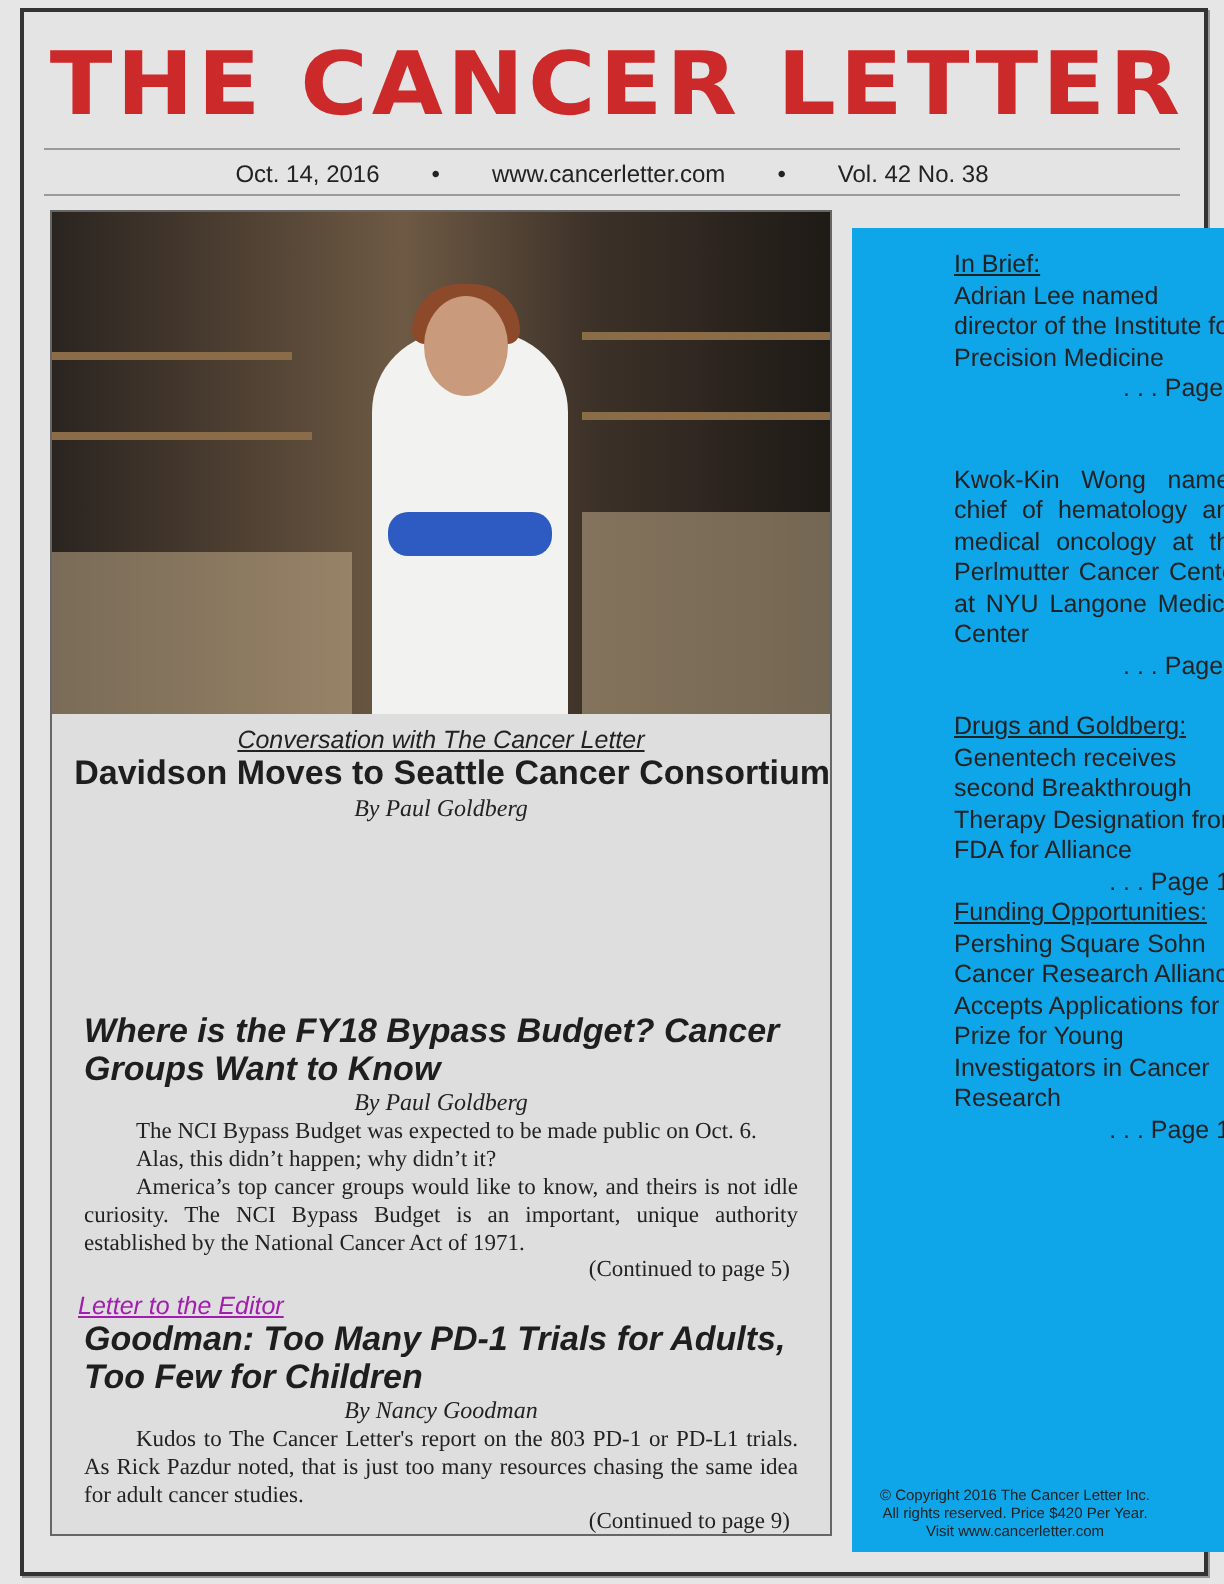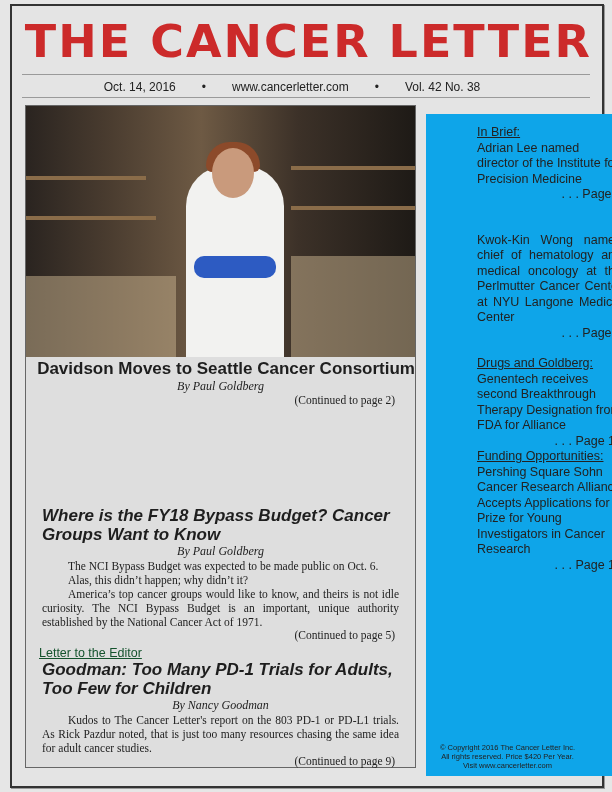--- a/index.html
+++ b/index.html
@@ -1,37 +1,37 @@
 <!DOCTYPE html>
 <html><head>
 <meta charset="utf-8">
 <style>
   html, body { margin:0; padding:0; }
   body { width:612px; height:792px; background:#e6e6e6; position:relative; overflow:hidden; font-family:"Liberation Sans", sans-serif; }
   .frame { position:absolute; left:10px; top:4px; width:590px; height:780px; border:2px solid #333; box-shadow:1px 1px 0 #999; background:#e4e4e4; }
   .masthead { position:absolute; left:20px; top:14px; width:572px; height:56px; display:flex; align-items:center; justify-content:flex-end; }
   .masthead span { font-family:"DejaVu Sans", sans-serif; font-weight:bold; font-size:46px; color:#cc2a2a; letter-spacing:2px; transform:scaleY(0.95); }
   .rule { position:absolute; left:22px; width:568px; height:1px; background:#9a9a9a; }
-  .dateline { position:absolute; left:8px; top:76px; width:568px; height:22px; display:flex; justify-content:center; gap:26px; font-size:12px; color:#222; align-items:center; }
+  .dateline { position:absolute; left:22px; top:76px; width:568px; height:22px; display:flex; justify-content:center; gap:26px; font-size:12px; color:#222; align-items:center; }
   .main { position:absolute; left:25px; top:105px; width:389px; height:661px; border:1px solid #666; background:#dedede; }
   .photo { position:absolute; left:0; top:0; width:389px; height:251px; background:linear-gradient(90deg,#2a2420 0%,#4b3d30 22%,#6e5a44 45%,#3c3128 70%,#1e1a16 100%); overflow:hidden; }
   .photo .shelf { position:absolute; background:#8a6c49; }
   .photo .lab { position:absolute; background:#c9b38f; opacity:.5; }
   .photo .coat { position:absolute; left:160px; top:60px; width:98px; height:191px; background:#f2f2f0; border-radius:40px 40px 0 0; }
   .photo .head { position:absolute; left:186px; top:42px; width:42px; height:50px; background:#c99a7c; border-radius:50%; }
   .photo .hair { position:absolute; left:180px; top:36px; width:54px; height:30px; background:#8c4a2a; border-radius:30px 30px 8px 8px; }
   .photo .gloves { position:absolute; left:168px; top:150px; width:82px; height:22px; background:#2d5bc2; border-radius:10px; }
   .kicker { text-align:center; font-style:italic; text-decoration:underline; font-size:12.5px; color:#222; margin-top:4px; }
   .hl1 { text-align:right; font-weight:bold; font-size:17px; line-height:20px; color:#1e1e1e; }
   .by { text-align:center; font-family:Liberation Serif, serif; font-style:italic; font-size:12px; color:#222; }
   .body { font-family:"Liberation Serif", serif; font-size:11.5px; line-height:14px; color:#222; padding:0 16px; text-align:justify; }
   .body p { margin:0; text-indent:26px; }
   .cont { font-family:"Liberation Serif", serif; font-size:11.5px; text-align:right; padding-right:20px; color:#222; }
   .hl2 { font-weight:bold; font-size:17px; line-height:19px; color:#1e1e1e; padding-left:16px;font-style:italic; }
-  .kicker-left { text-decoration:underline; font-size:12.5px; color:#14532d; padding-left:13px; }
+  .kicker-left { font-style:italic; text-decoration:underline; font-size:12.5px; color:#a21caf; padding-left:13px; }
   .side { position:absolute; left:426px; top:114px; width:163px; height:662px; background:#0ea5e9;padding-left:42px; }
   .side .sec { padding:0 9px; font-size:12.5px; line-height:15.5px; color:#222; }
   .side .sec-h { text-decoration:underline; }
   .side .pg { text-align:right; }
   .copy { position:absolute; left:0; bottom:6px; width:163px; text-align:center; font-size:7.5px; line-height:9px; color:#222; }
 </style>
 </head>
 <body>
 
 <div class="frame"></div>
@@ -56,23 +56,23 @@
     <div class="shelf" style="left:265px;top:60px;width:124px;height:4px"></div>
     <div class="shelf" style="left:265px;top:100px;width:124px;height:4px"></div>
     <div class="lab" style="left:0;top:170px;width:150px;height:81px"></div>
     <div class="lab" style="left:265px;top:150px;width:124px;height:101px"></div>
     <div class="coat"></div>
       <div class="hair"></div>
       <div class="head"></div>
       <div class="gloves"></div>
   </div>
   <div style="position:absolute;top:253px;left:0;width:389px">
+    <div class="kicker">Conversation with The Cancer Letter</div>
     <div class="hl1">Davidson Moves to Seattle Cancer Consortium</div>
     <div class="by">By Paul Goldberg</div>
-    <div class="cont">(Continued to page 2)</div>
   </div>
   <div style="position:absolute;top:400px;left:0;width:389px">
     <div class="hl2">Where is the FY18 Bypass Budget? Cancer Groups Want to Know</div>
     <div class="by">By Paul Goldberg</div>
     <div class="body">
       <p>The NCI Bypass Budget was expected to be made public on Oct. 6.</p>
       <p>Alas, this didn’t happen; why didn’t it?</p>
       <p>America’s top cancer groups would like to know, and theirs is not idle curiosity. The NCI Bypass Budget is an important, unique authority established by the National Cancer Act of 1971.</p>
     </div>
     <div class="cont">(Continued to page 5)</div>

